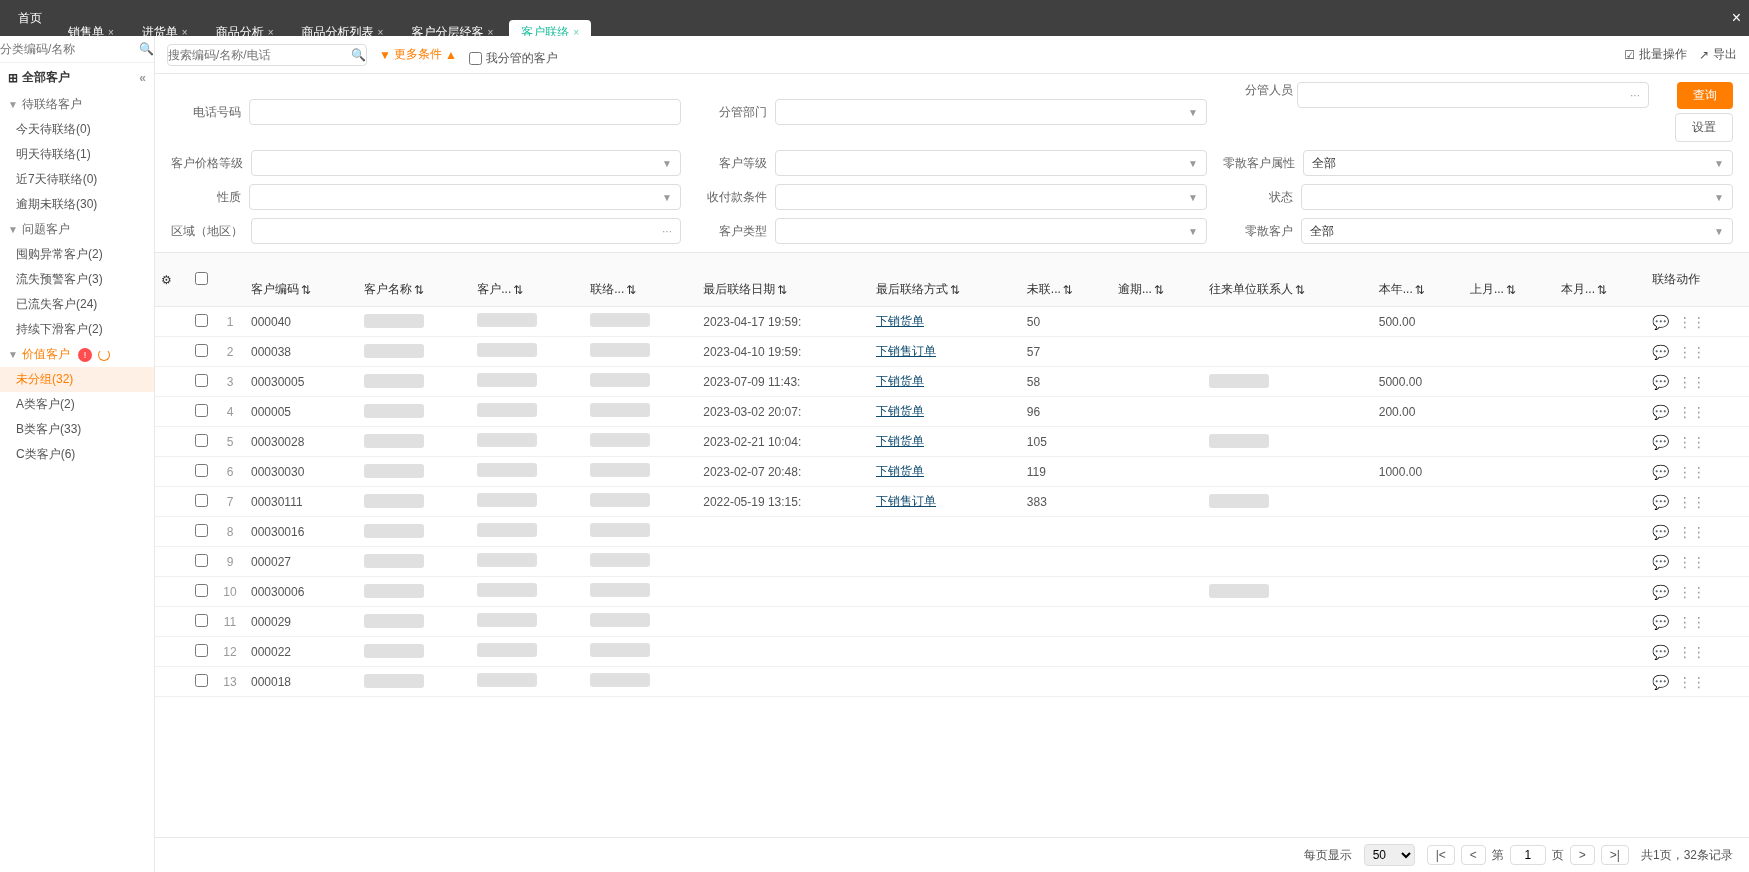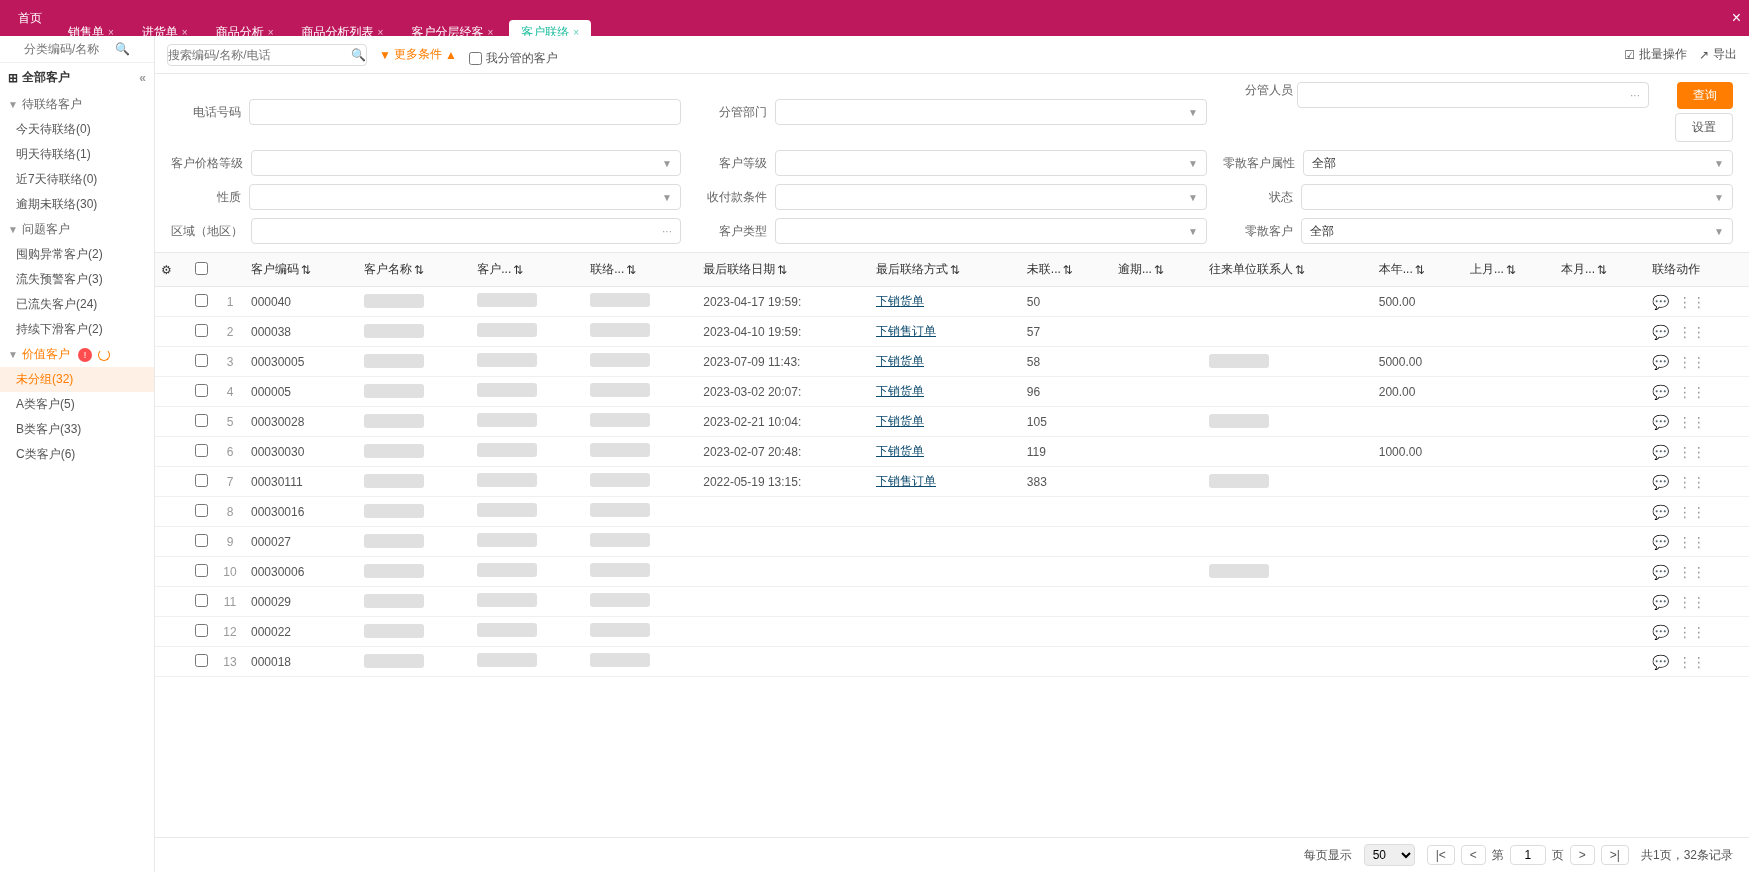--- a/index.html
+++ b/index.html
@@ -2,21 +2,21 @@
 <html><head>
   <meta charset="utf-8">
   <style>
     * { box-sizing: border-box; margin: 0; padding: 0; font-family: 'Microsoft YaHei', Arial, sans-serif; font-size: 12px; }
     body { background: #f5f5f5; overflow: hidden; }
 
     
     .top-nav {
       display: flex;
       align-items: center;
-      background: #be185d;
+      background: #404040;
       height: 36px;
       padding: 0 8px;
       gap: 4px;
     }
     .nav-tab {
       display: flex;
       align-items: center;
       padding: 4px 12px;
       border-radius: 4px 4px 0 0;
       cursor: pointer;
@@ -62,21 +62,21 @@
       min-width: 155px;
       background: #fff;
       border-right: 1px solid #e8e8e8;
       display: flex;
       flex-direction: column;
       overflow-y: auto;
     }
     .sidebar-search {
       display: flex;
       align-items: center;
-      padding: 6px 24px;
+      padding: 6px 0;
       border-bottom: 1px solid #f0f0f0;
       gap: 8px;
     }
     .sidebar-search input {
       border: none;
       outline: none;
       width: 100%;
       font-size: 12px;
       color: #999;
     }
@@ -275,20 +275,21 @@
       color: #333;
       font-weight: normal;
       position: sticky;
       top: 0;
       z-index: 10;
     }
     thead th .col-header {
       display: flex;
       align-items: center;
       gap: 2px;
+      margin-top: 20px;
     }
     tbody tr {
       border-bottom: 1px solid #f0f0f0;
     }
     tbody td {
       padding: 6px 6px;
       color: #555;
       white-space: nowrap;
     }
     .row-num {
@@ -451,21 +452,21 @@
     <div class="sidebar-item">流失预警客户(3)</div>
     <div class="sidebar-item">已流失客户(24)</div>
     <div class="sidebar-item">持续下滑客户(2)</div>
 
     <div class="sidebar-group-label has-arrow" style="color:#ff7d00;">
       <span>价值客户</span>
       <span class="orange-badge" style="margin-left:4px;background:#ff4d4f;width:14px;height:14px;font-size:9px;">!</span>
       <span style="margin-left:2px;display:inline-block;width:12px;height:12px;border:1.5px solid #ff7d00;border-radius:50%;border-top-color:transparent;"></span>
     </div>
     <div class="sidebar-item active">未分组(32)</div>
-    <div class="sidebar-item">A类客户(5)</div>
+    <div class="sidebar-item">A类客户(2)</div>
     <div class="sidebar-item">B类客户(33)</div>
     <div class="sidebar-item">C类客户(6)</div>
   </div>
 
   <div class="content-area">
 
     <div class="filter-bar">
       <div class="filter-search">
         <input type="text" placeholder="搜索编码/名称/电话" style="">
         <span style="color:#999;cursor:pointer;">🔍</span>

